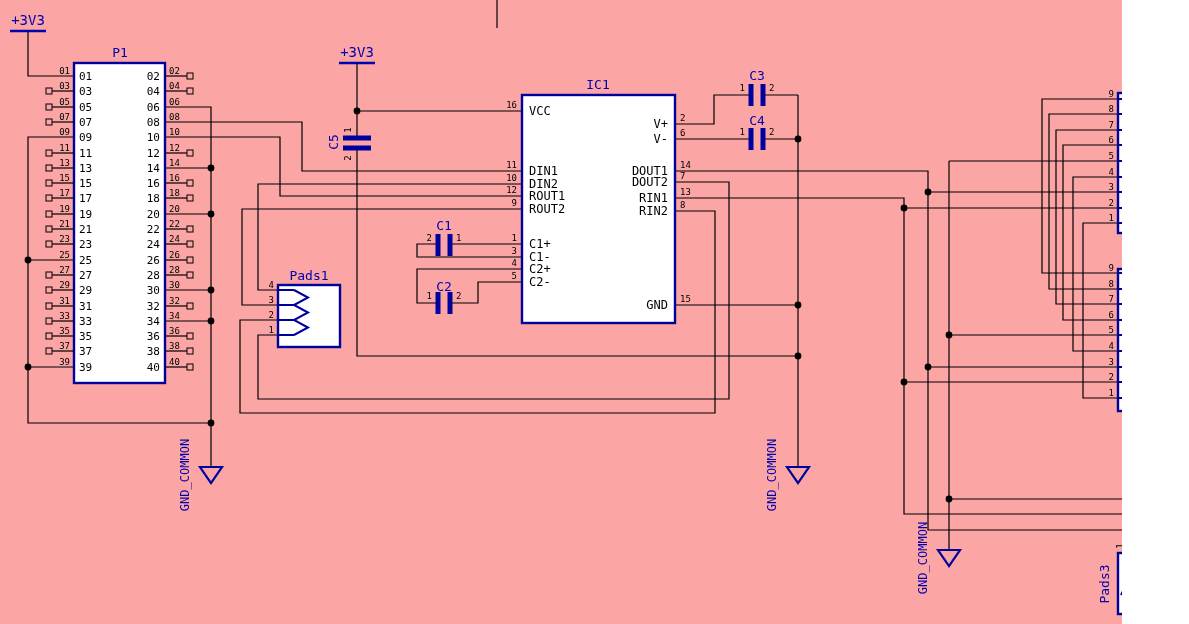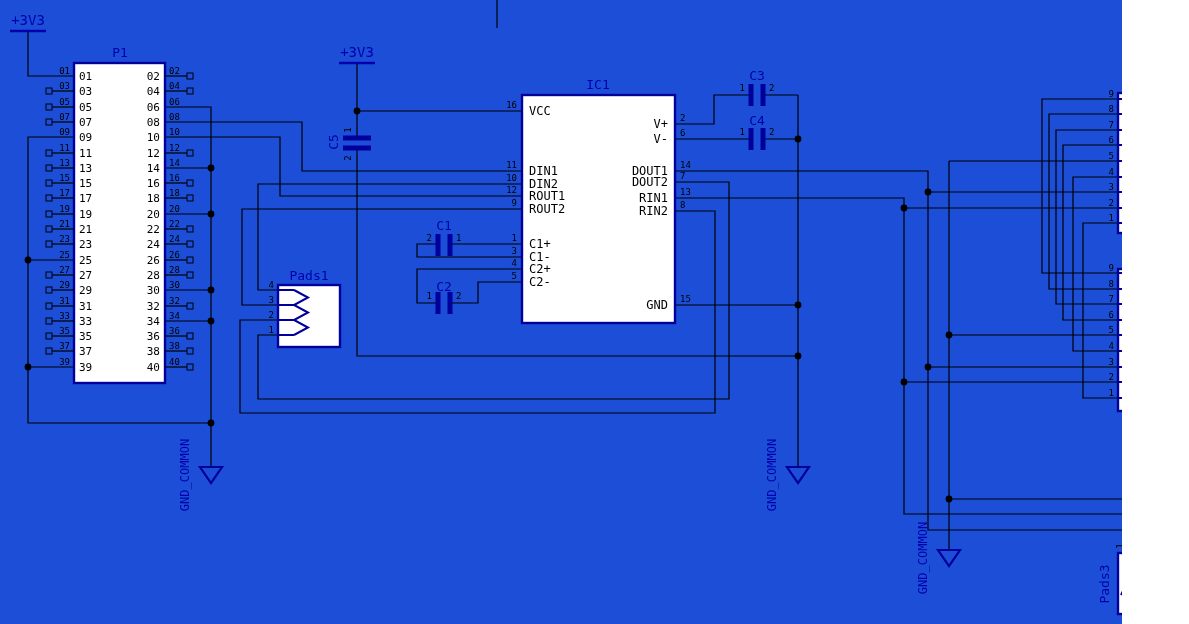--- a/index.html
+++ b/index.html
@@ -1,16 +1,16 @@
 <!DOCTYPE html>
 <html><head>
 <meta charset="utf-8">
 <style>
   html,body{margin:0;padding:0;background:#fff;}
-  #stage{position:relative;width:1122px;height:624px;background:#1d4ed8;overflow:hidden;
+  #stage{position:relative;width:1122px;height:624px;background:#fca5a5;overflow:hidden;
          font-family:"DejaVu Sans Mono", monospace;text-align:center;}
   svg text{font-family:"DejaVu Sans Mono", monospace;}
 </style>
 </head>
 <body>
 
 <div id="stage">
   <svg id="schematic" width="1189" height="624" viewBox="0 0 1189 624" xmlns="http://www.w3.org/2000/svg">
       <g>
         <polyline points="28,31 28,76 74,76" fill="none" stroke="#000000" stroke-width="1.2"></polyline>

